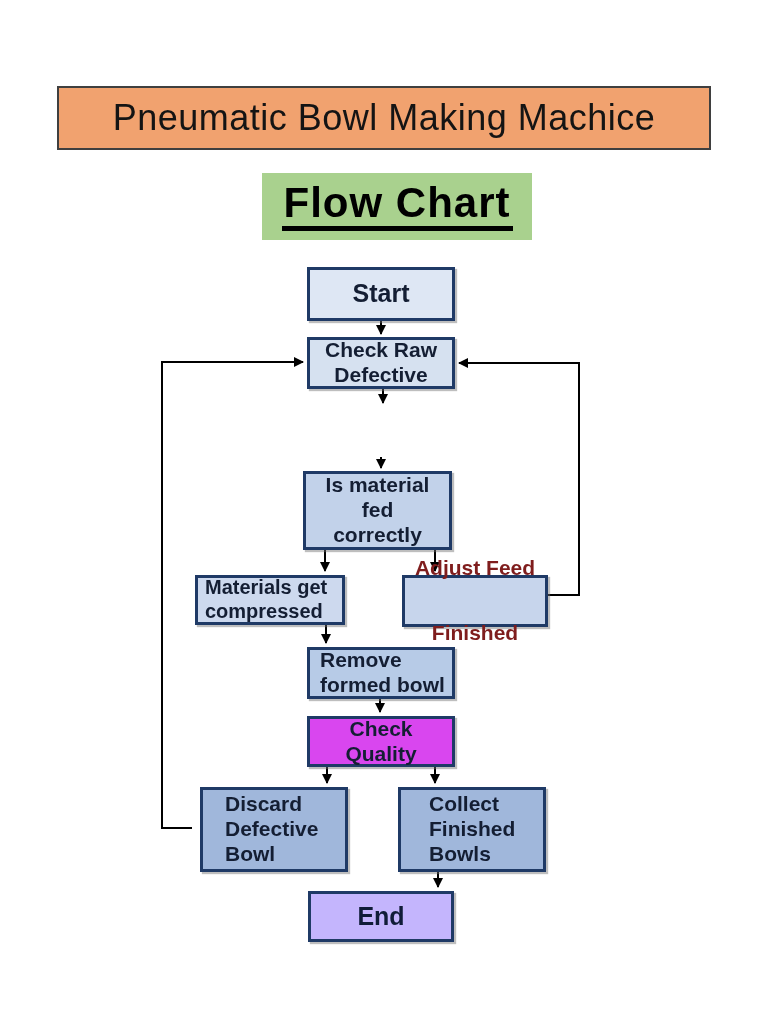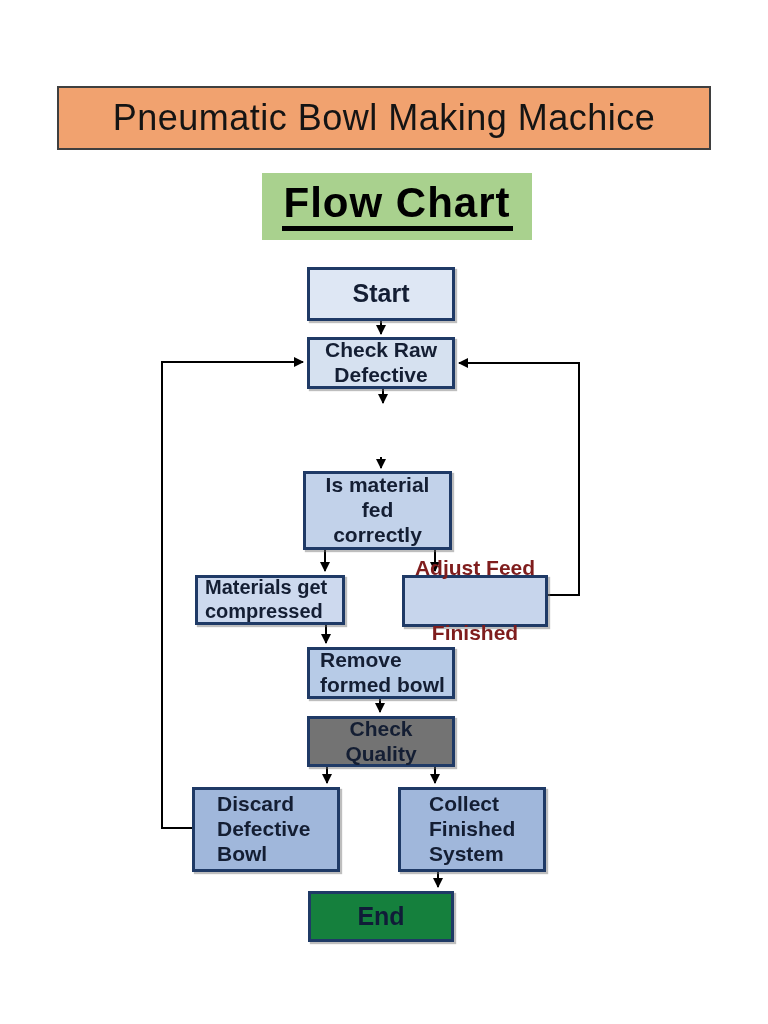--- a/index.html
+++ b/index.html
@@ -81,32 +81,32 @@
         <div class="node-line">compressed</div>
       </div>
       <div class="node" style="left: 402px; top: 575px; width: 146px; height: 52px; background: rgb(199, 213, 236); border-color: rgb(31, 58, 102); font-size: 21px; color: #7f1d1d; gap: 40px;">
         <div class="node-line">Adjust Feed</div>
         <div class="node-line">Finished</div>
       </div>
       <div class="node" style="left: 307px; top: 647px; width: 148px; height: 52px; background: rgb(183, 203, 231); border-color: rgb(31, 58, 102); font-size: 21px; color: rgb(20, 30, 51); align-items: flex-start; padding-left: 10px;">
         <div class="node-line">Remove</div>
         <div class="node-line">formed bowl</div>
       </div>
-      <div class="node" style="left: 307px; top: 716px; width: 148px; height: 51px; background: #737373; border-color: rgb(31, 58, 102); font-size: 21px; color: rgb(20, 30, 51);">
+      <div class="node" style="left: 307px; top: 716px; width: 148px; height: 51px; background: #d946ef; border-color: rgb(31, 58, 102); font-size: 21px; color: rgb(20, 30, 51);">
         <div class="node-line">Check</div>
         <div class="node-line">Quality</div>
       </div>
-      <div class="node" style="left: 192px; top: 787px; width: 148px; height: 85px; background: rgb(160, 183, 219); border-color: rgb(31, 58, 102); font-size: 21px; color: rgb(20, 30, 51); align-items: flex-start; padding-left: 22px;">
+      <div class="node" style="left: 200px; top: 787px; width: 148px; height: 85px; background: rgb(160, 183, 219); border-color: rgb(31, 58, 102); font-size: 21px; color: rgb(20, 30, 51); align-items: flex-start; padding-left: 22px;">
         <div class="node-line">Discard</div>
         <div class="node-line">Defective</div>
         <div class="node-line">Bowl</div>
       </div>
       <div class="node" style="left: 398px; top: 787px; width: 148px; height: 85px; background: rgb(160, 183, 219); border-color: rgb(31, 58, 102); font-size: 21px; color: rgb(20, 30, 51); align-items: flex-start; padding-left: 28px;">
         <div class="node-line">Collect</div>
         <div class="node-line">Finished</div>
-        <div class="node-line">System</div>
+        <div class="node-line">Bowls</div>
       </div>
-      <div class="node" style="left: 308px; top: 891px; width: 146px; height: 51px; background: #15803d; border-color: rgb(31, 58, 102); font-size: 25px; color: rgb(16, 28, 56);">
+      <div class="node" style="left: 308px; top: 891px; width: 146px; height: 51px; background: #c4b5fd; border-color: rgb(31, 58, 102); font-size: 25px; color: rgb(16, 28, 56);">
         <div class="node-line">End</div>
       </div>
     </div>
 
 </div>
 
 </body></html>

